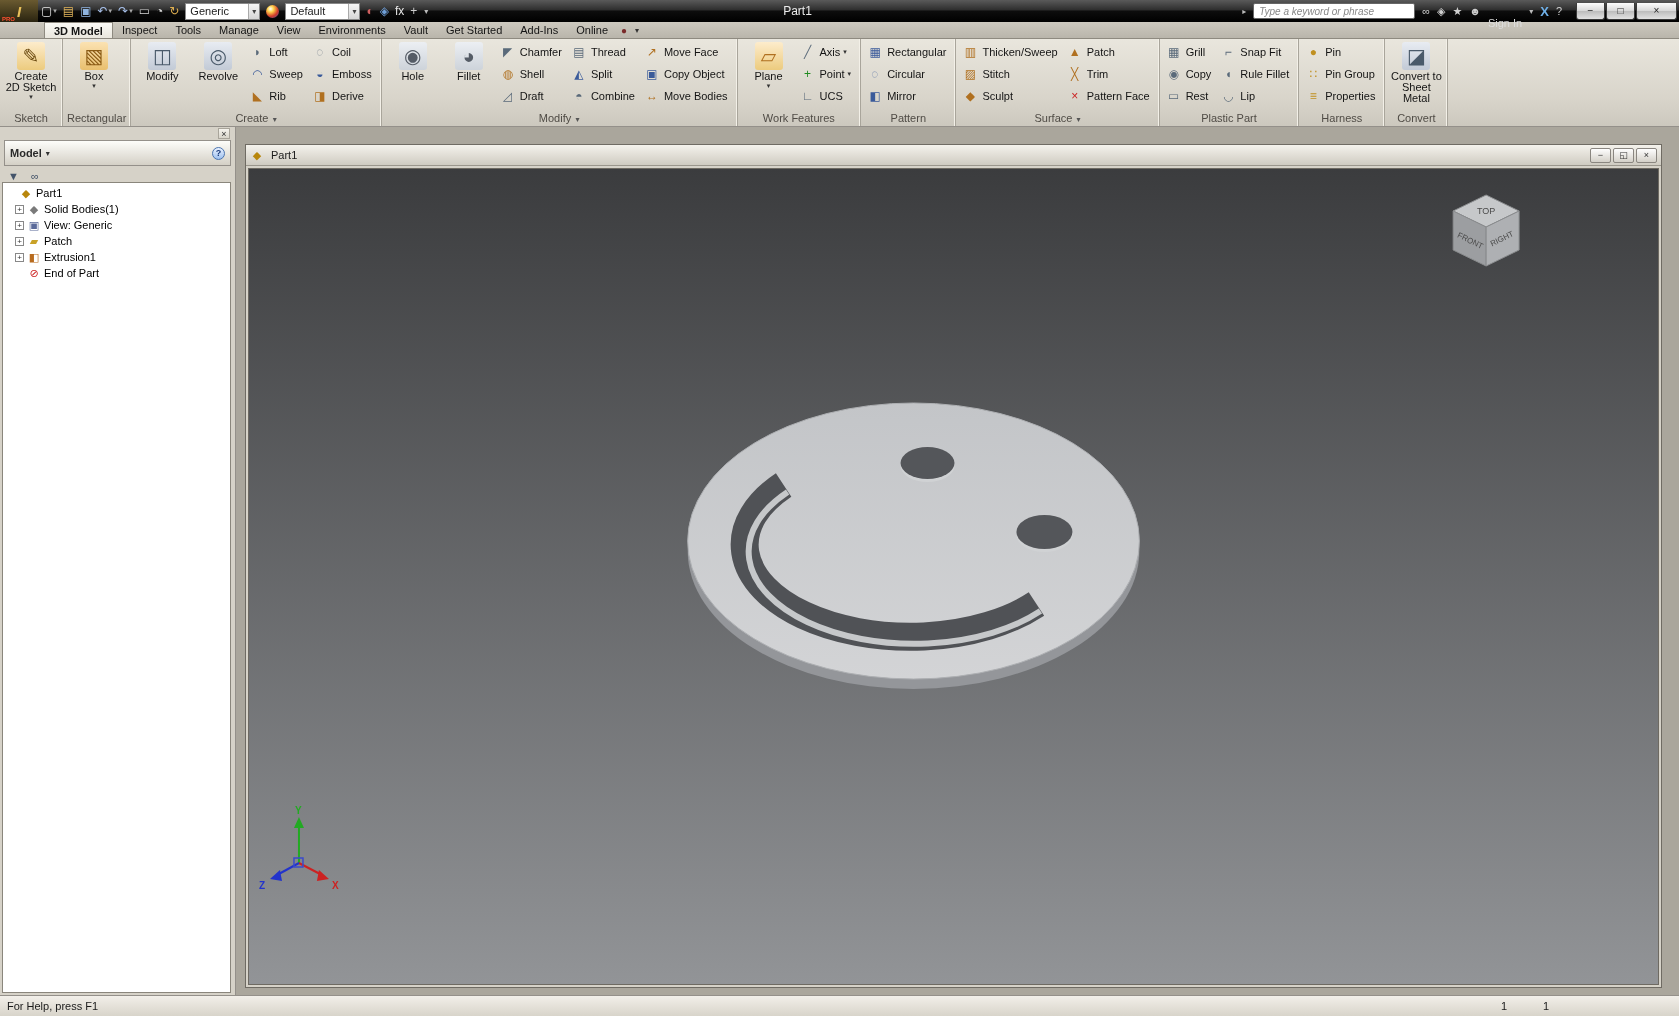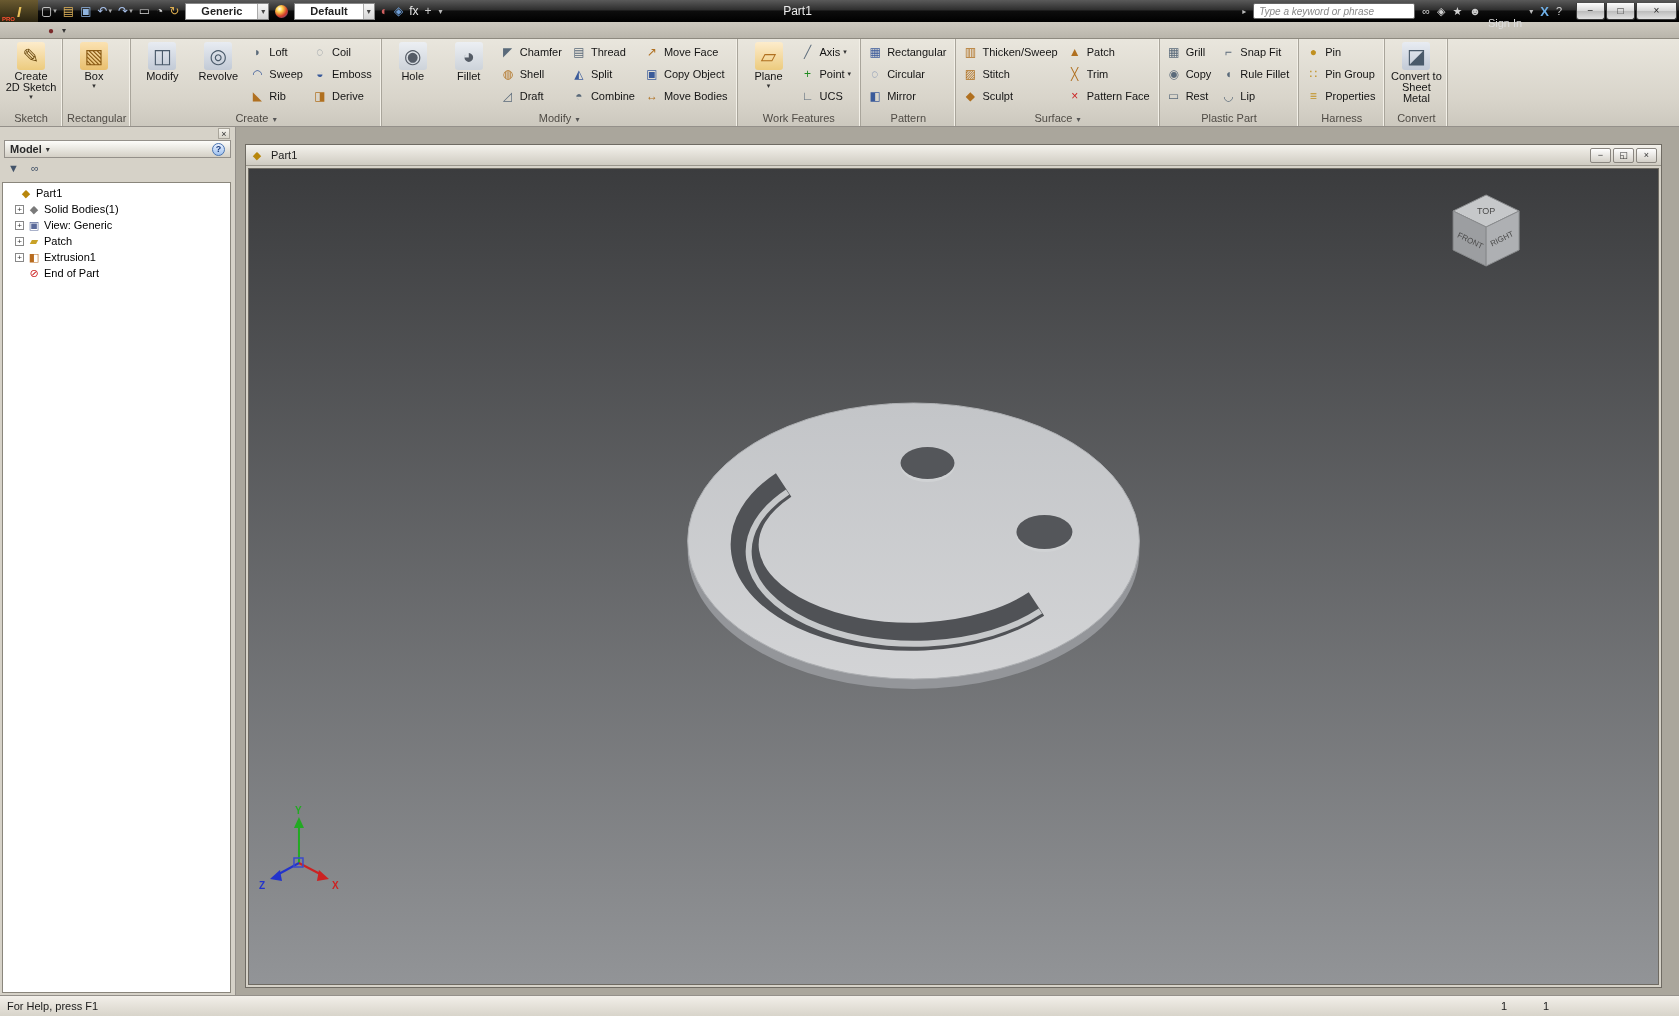--- a/index.html
+++ b/index.html
@@ -11,21 +11,21 @@
     background:linear-gradient(#5a5a5a 0%,#2e2e2e 45%,#0d0d0d 50%,#000 100%);
     display:flex;align-items:center;color:#ccc;z-index:30;}
   #logo{width:38px;height:22px;position:relative;background:linear-gradient(#6a5a30,#2a2410);display:flex;align-items:center;justify-content:center;}
   .logo-i{font-weight:bold;font-style:italic;font-size:15px;color:#e8c05a;line-height:1;}
   .logo-pro{position:absolute;left:2px;bottom:0;font-size:6px;font-weight:bold;color:#ff5030;}
   #qat-left,#qat-right{display:flex;align-items:center;}
   .qat-btn{height:18px;display:flex;align-items:center;padding:0 3px;cursor:default;}
   .qat-glyph{font-size:12px;line-height:1;}
   .qat-arr{font-size:7px;color:#aaa;margin-left:1px;}
   .qat-select{height:17px;background:#fff;border:1px solid #888;color:#222;display:flex;align-items:center;font-size:11px;margin:0 3px;cursor:default;}
-  .qat-select .selval{padding:0 15px;min-width:62px;font-weight:bold;}
+  .qat-select .selval{padding:0 4px;min-width:62px;}
   .qat-select .selarr{color:#444;font-size:8px;background:linear-gradient(#f6f6f6,#d6d6d6);border-left:1px solid #aaa;height:100%;display:flex;align-items:center;padding:0 3px;}
   .qat-ball{width:13px;height:13px;border-radius:50%;margin:0 3px;
     background:radial-gradient(circle at 35% 30%,#fff 0%,#ffd24a 25%,#d03a2a 60%,#3a57b0 100%);}
   .qat-overflow{font-size:8px;color:#bbb;padding:0 4px;}
   #win-title{position:absolute;left:47.5%;transform:translateX(-50%);color:#ececec;font-size:12px;}
   #titlebar-right{margin-left:auto;display:flex;align-items:center;gap:7px;padding-right:2px;}
   .tb-arr{font-size:8px;color:#bbb;}
   #search-input{width:162px;height:16px;font-size:10px;font-style:italic;border:1px solid #666;border-radius:2px;padding:0 5px;background:#fff;color:#333;}
   #search-input::placeholder{color:#888;font-style:italic;}
   .tb-ico{font-size:11px;color:#cfcfcf;line-height:1;}
@@ -62,21 +62,21 @@
   .barrow{font-size:7px;color:#333;line-height:8px;}
   .smallcol{display:flex;flex-direction:column;justify-content:flex-start;padding:1px 1px;}
   .smallbtn{display:flex;align-items:center;height:22px;padding:0 5px 0 2px;white-space:nowrap;color:#141414;cursor:default;}
   .sicon{width:16px;height:16px;display:flex;align-items:center;justify-content:center;font-size:12px;border-radius:2px;margin-right:4px;}
   .sarrow{font-size:7px;color:#333;margin-left:3px;}
 
   
   #left-panel{position:absolute;left:0;top:127px;width:236px;bottom:21px;background:#d6d2c8;border-right:1px solid #94908a;z-index:5;}
   #panel-top{height:13px;position:relative;}
   #panel-close{position:absolute;right:5px;top:1px;width:12px;height:11px;display:flex;align-items:center;justify-content:center;font-size:9px;color:#333;border:1px solid #a9a59b;background:linear-gradient(#f6f4ee,#d8d4ca);}
-  #browser-header{margin:0 4px;height:18px;background:linear-gradient(#fdfdfa,#d4d0c6);border:1px solid #94908a;display:flex;align-items:center;padding:0 5px;}
+  #browser-header{margin:0 4px;height:26px;background:linear-gradient(#fdfdfa,#d4d0c6);border:1px solid #94908a;display:flex;align-items:center;padding:0 5px;}
   #browser-header .hdr-label{font-weight:bold;color:#2a2a2a;}
   #browser-header .hdr-arr{font-size:8px;color:#333;margin-left:4px;}
   #help-btn{margin-left:auto;width:13px;height:13px;border-radius:50%;background:linear-gradient(#eaf2ff,#9ec0ee);border:1px solid #4a74b0;color:#1a3a7a;font-size:9px;font-weight:bold;display:flex;align-items:center;justify-content:center;}
   #browser-toolbar{height:20px;display:flex;align-items:center;gap:12px;padding:2px 8px;}
   #browser-toolbar .bt-ico{font-size:11px;color:#44546a;}
   #browser-tree{position:absolute;left:2px;right:4px;top:55px;bottom:2px;background:#fff;border:1px solid #8a867c;overflow:hidden;padding-top:2px;}
   .treerow{display:flex;align-items:center;height:16px;color:#000;cursor:default;}
   .expander{width:9px;height:9px;min-width:9px;border:1px solid #888;background:#fff;font-size:8px;line-height:7px;text-align:center;margin-right:3px;color:#333;}
   .expander-space{width:12px;min-width:12px;}
   .sicon.tree{margin-right:3px;width:14px;height:14px;font-size:11px;}
@@ -174,20 +174,32 @@
     <span class="tb-ico">?</span>
     <div class="win-controls">
       <span class="win-btn">−</span>
       <span class="win-btn">□</span>
       <span class="win-btn close">×</span>
     </div>
   </div>
 </div>
 
 <div id="tabrow">
+  <div id="tabrow-tabs">
+      <div class="tab active">3D Model</div>
+      <div class="tab">Inspect</div>
+      <div class="tab">Tools</div>
+      <div class="tab">Manage</div>
+      <div class="tab">View</div>
+      <div class="tab">Environments</div>
+      <div class="tab">Vault</div>
+      <div class="tab">Get Started</div>
+      <div class="tab">Add-Ins</div>
+      <div class="tab">Online</div>
+    </div>
   <span class="tab-extra">●</span>
   <span class="tab-extra arr">▾</span>
 </div>
 
 <div id="ribbon">
   <div id="ribbon-groups">
       <div class="rgroup">
         <div class="rgroup-content">
           <div class="bigbtn">
             <span class="bicon" style="color: rgb(107, 74, 16); background: linear-gradient(rgb(253, 236, 204), rgb(236, 203, 126));">✎</span>

